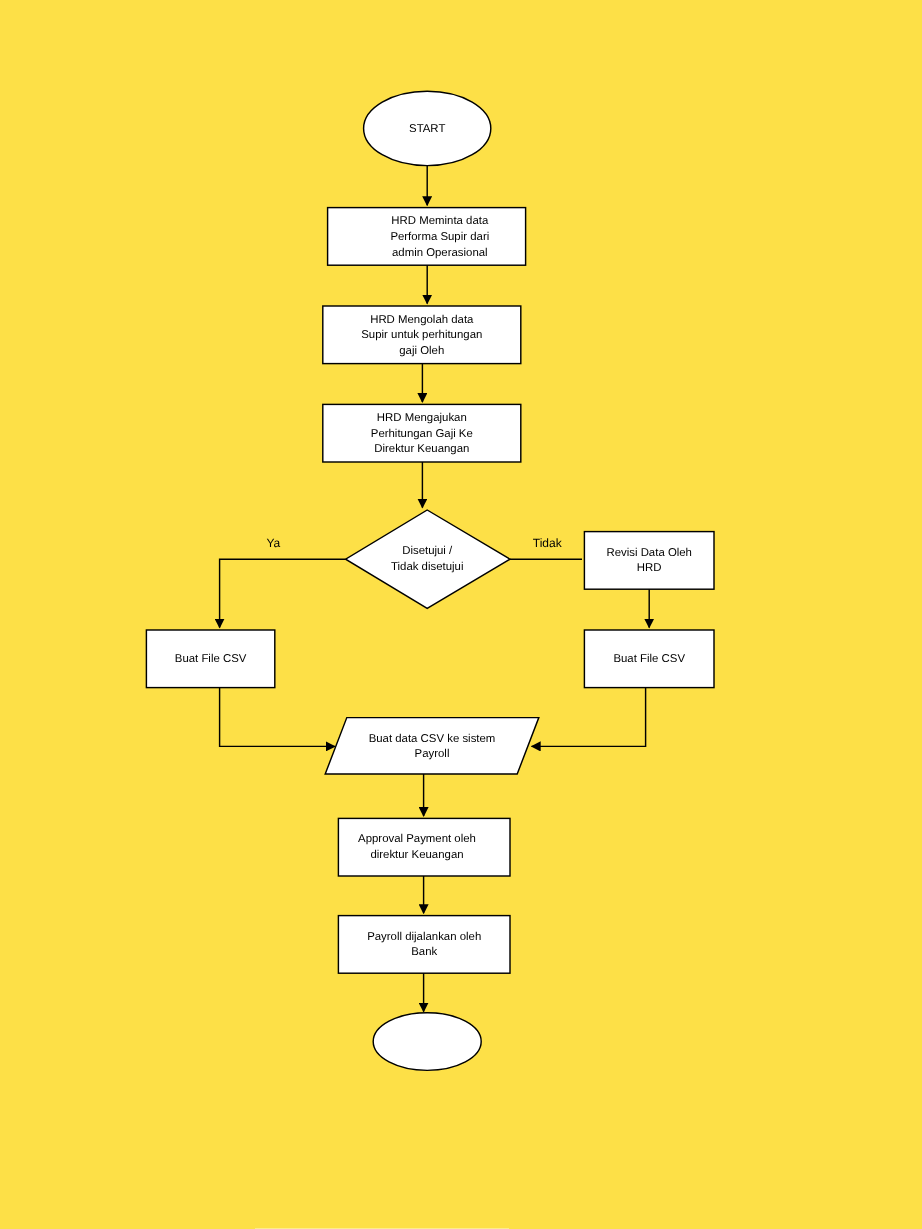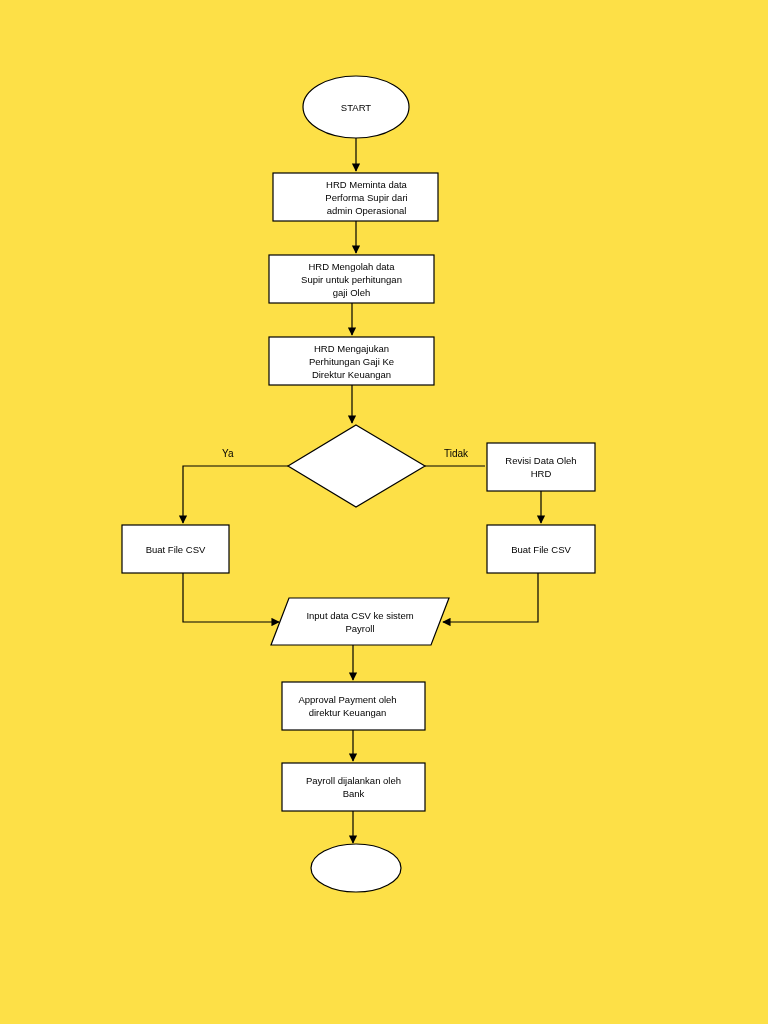--- a/index.html
+++ b/index.html
@@ -129,29 +129,31 @@
 admin Operasional</div>
 
   <div class="node-label" style="left:269px; top:255px; width:165px; height:48px;">HRD Mengolah data
 Supir untuk perhitungan
 gaji Oleh</div>
 
   <div class="node-label" style="left:269px; top:337px; width:165px; height:48px;">HRD Mengajukan
 Perhitungan Gaji Ke
 Direktur Keuangan</div>
 
+  <div class="node-label" style="left:294px; top:440px; width:124px; height:52px;">Disetujui /
+Tidak disetujui</div>
 
   <div class="node-label" style="left:487px; top:443px; width:108px; height:48px;">Revisi Data Oleh
 HRD</div>
 
   <div class="node-label" style="left:122px; top:525px; width:107px; height:48px;">Buat File CSV</div>
 
   <div class="node-label" style="left:487px; top:525px; width:108px; height:48px;">Buat File CSV</div>
 
-  <div class="node-label" style="left:282px; top:598px; width:156px; height:47px;">Input data CSV ke sistem
+  <div class="node-label" style="left:282px; top:598px; width:156px; height:47px;">Buat data CSV ke sistem
 Payroll</div>
 
   <div class="node-label" style="left:282px; top:682px; width:131px; height:48px;">Approval Payment oleh
 direktur Keuangan</div>
 
   <div class="node-label" style="left:282px; top:763px; width:143px; height:48px;">Payroll dijalankan oleh
 Bank</div>
 
 
   <div class="edge-label" style="left:222px; top:448px;">Ya</div>

